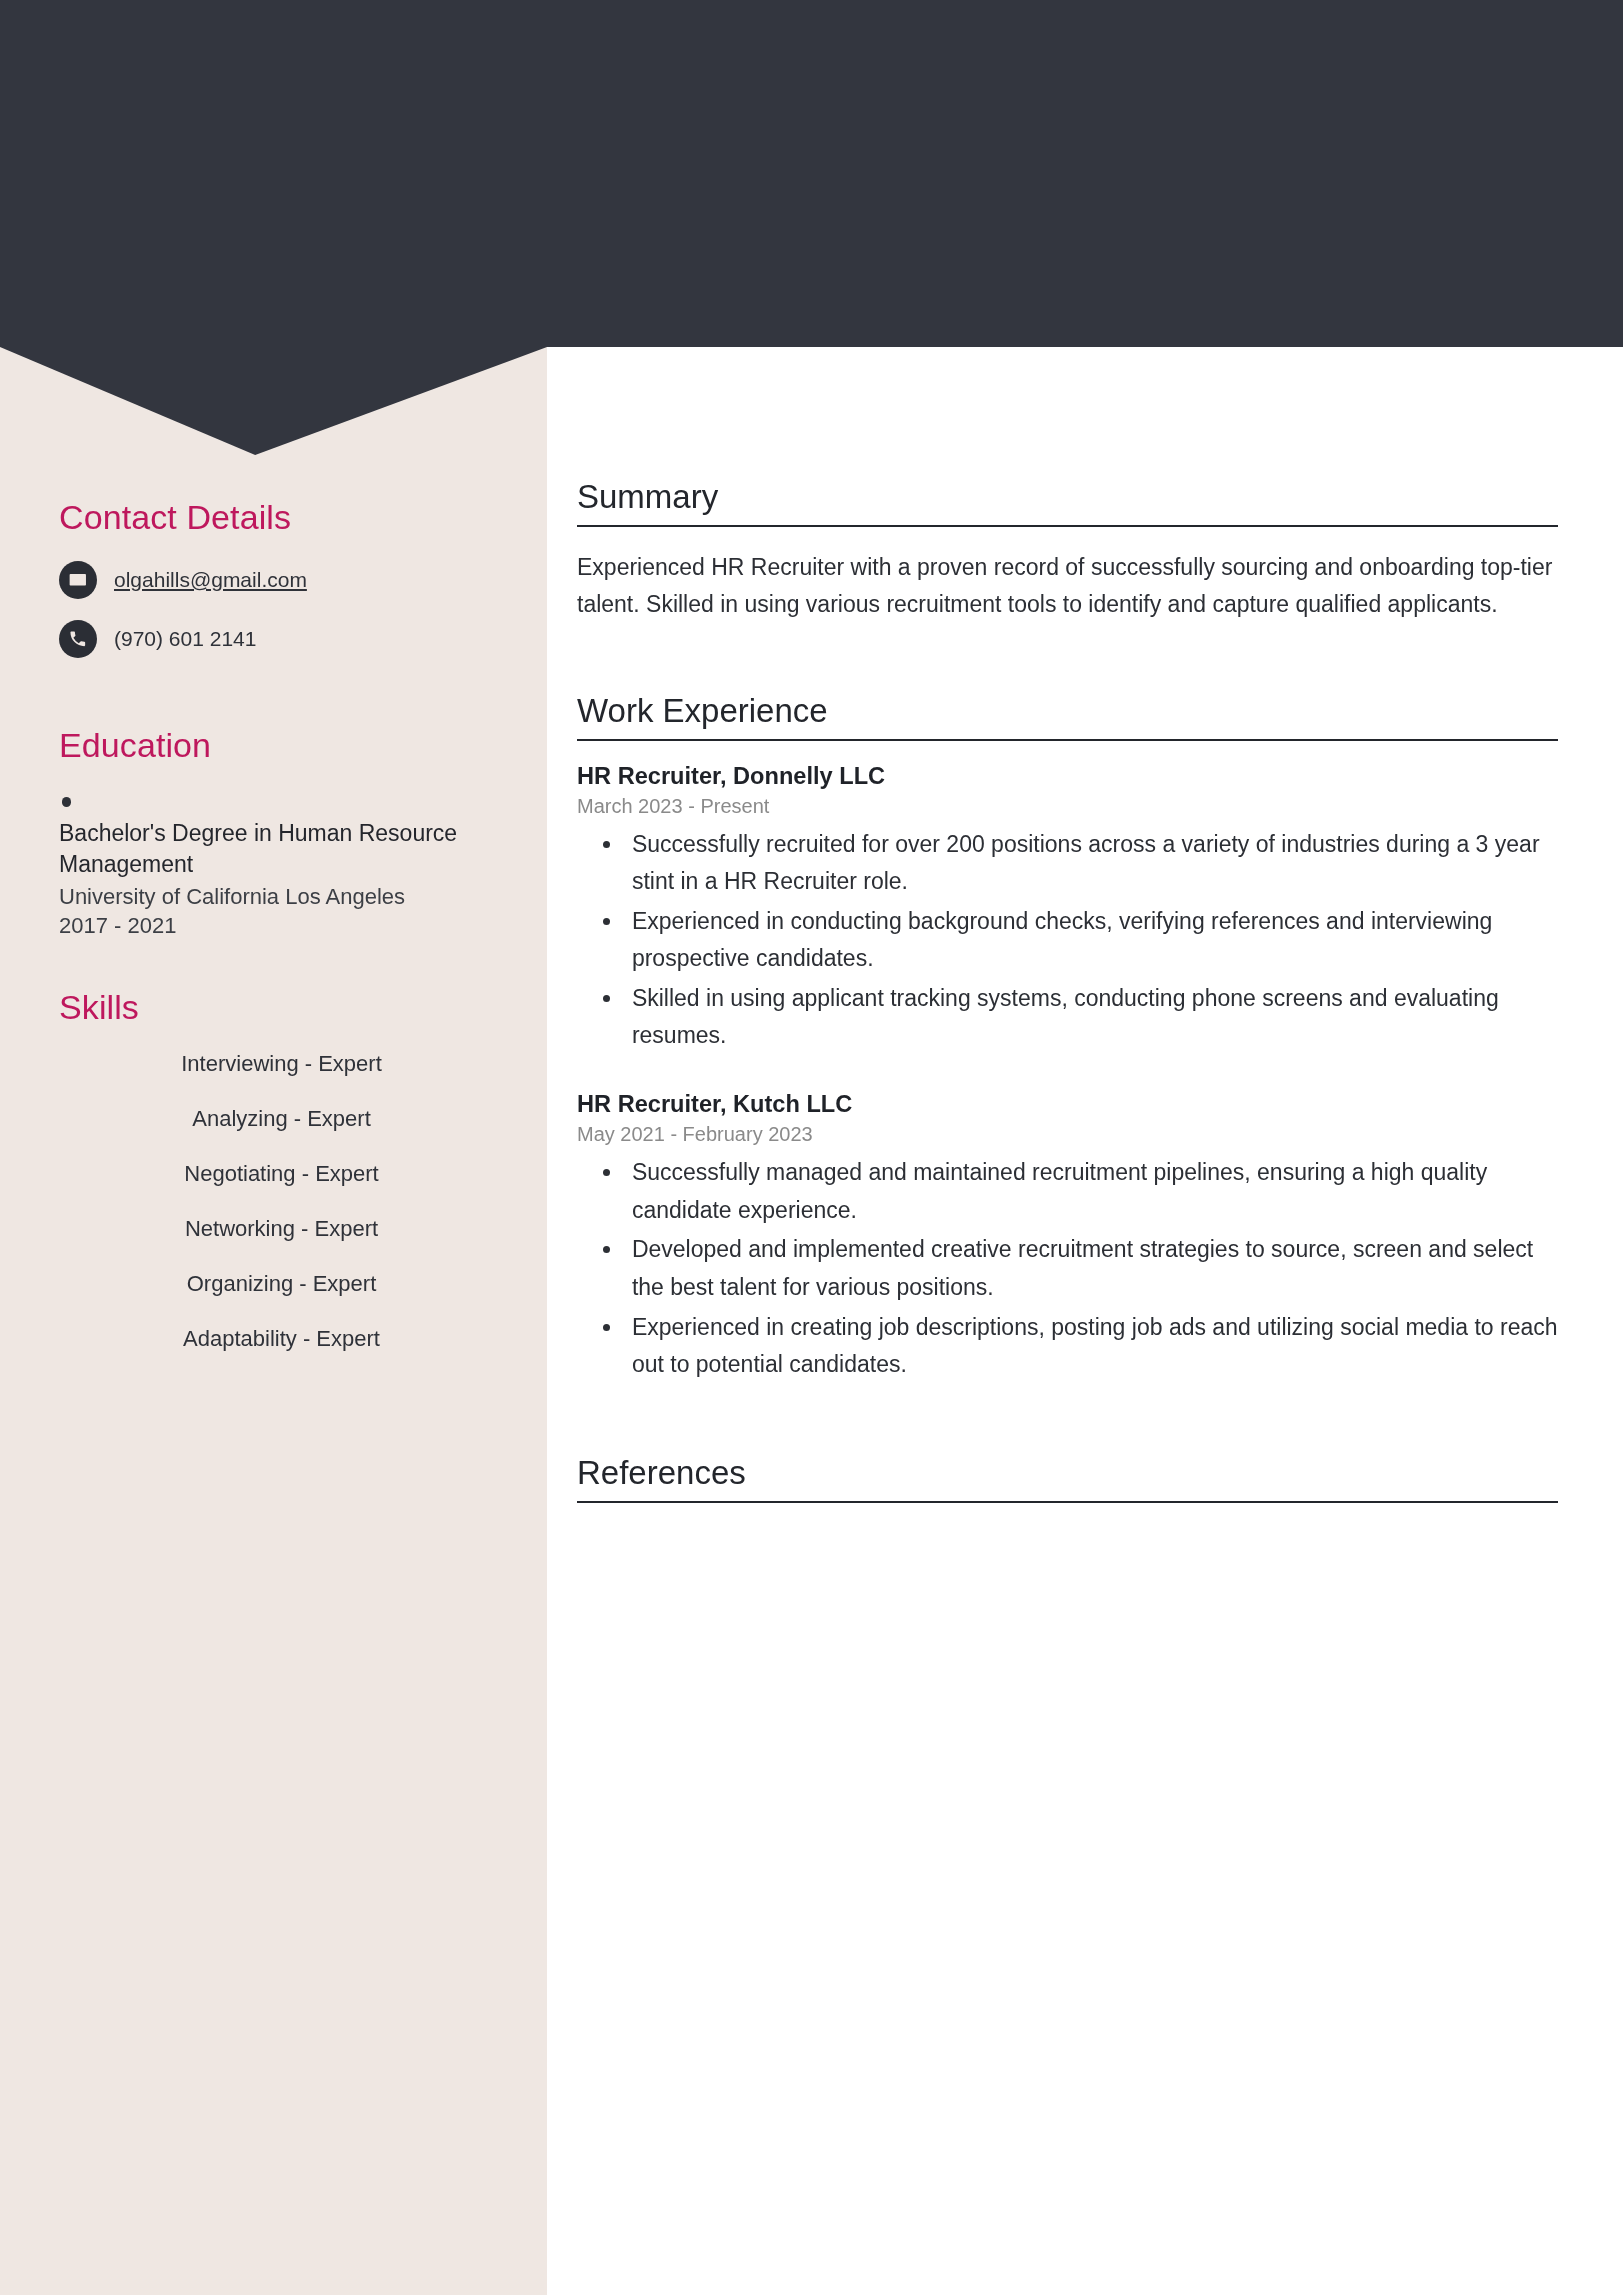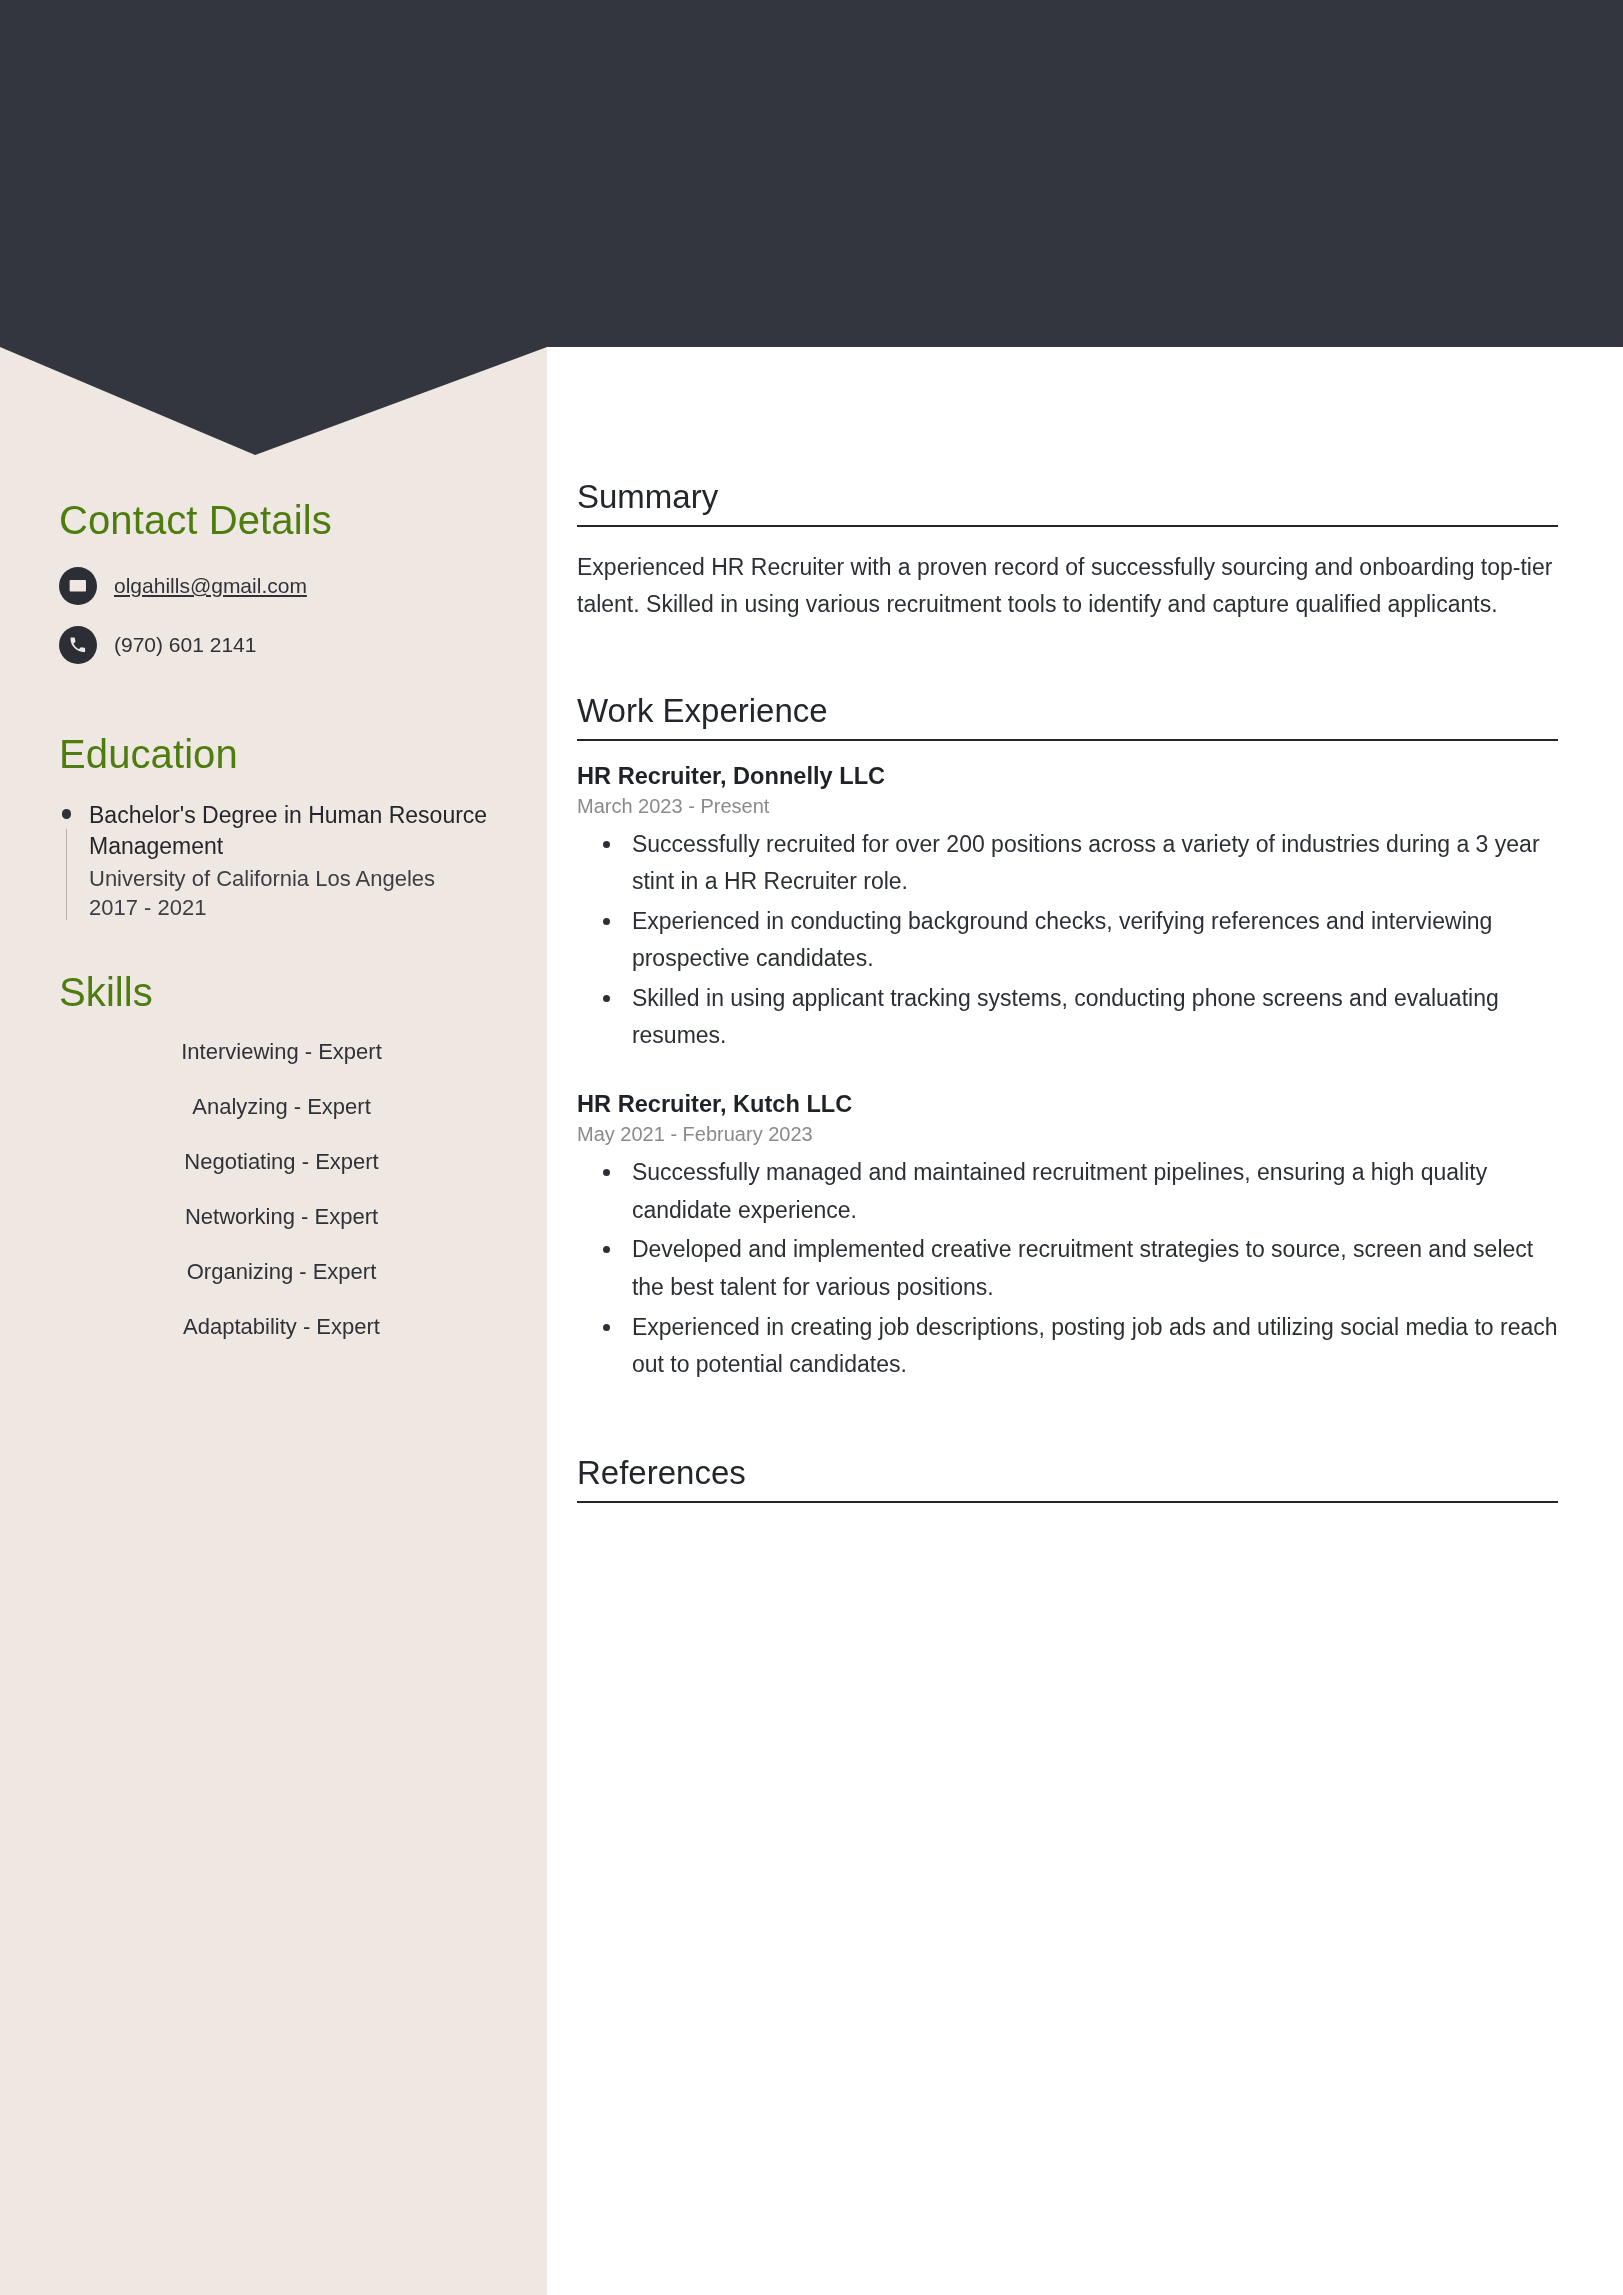--- a/index.html
+++ b/index.html
@@ -76,23 +76,23 @@
     background: #efe7e2;
     z-index: 1;
   }
   .side-inner {
     position: absolute;
     top: 151px;
     left: 59px;
     width: 445px;
   }
   .side-heading {
-    font-size: 40px;
+    font-size: 34px;
     font-weight: 400;
-    color: #4d7c0f;
+    color: #be185d;
     margin-bottom: 23.6px;
     letter-spacing: 0.1px;
   }
   .contact-row {
     display: flex;
     align-items: center;
     margin-bottom: 21px;
   }
   .cicon {
     width: 38px; height: 38px;
@@ -110,20 +110,21 @@
   .contact-text.link {
     color: #2f3239;
     text-decoration: underline;
   }
 
   .block-gap { height: 47px; }
 
   .edu-item {
     display: flex;
     margin-top: 16px;
+    flex-direction: column;
   }
   .edu-bullet-col {
     width: 30px;
     flex: 0 0 30px;
     position: relative;
     padding-top: 9.2px;
   }
   .edu-dot {
     width: 9.2px; height: 9.2px;
     border-radius: 50%;

